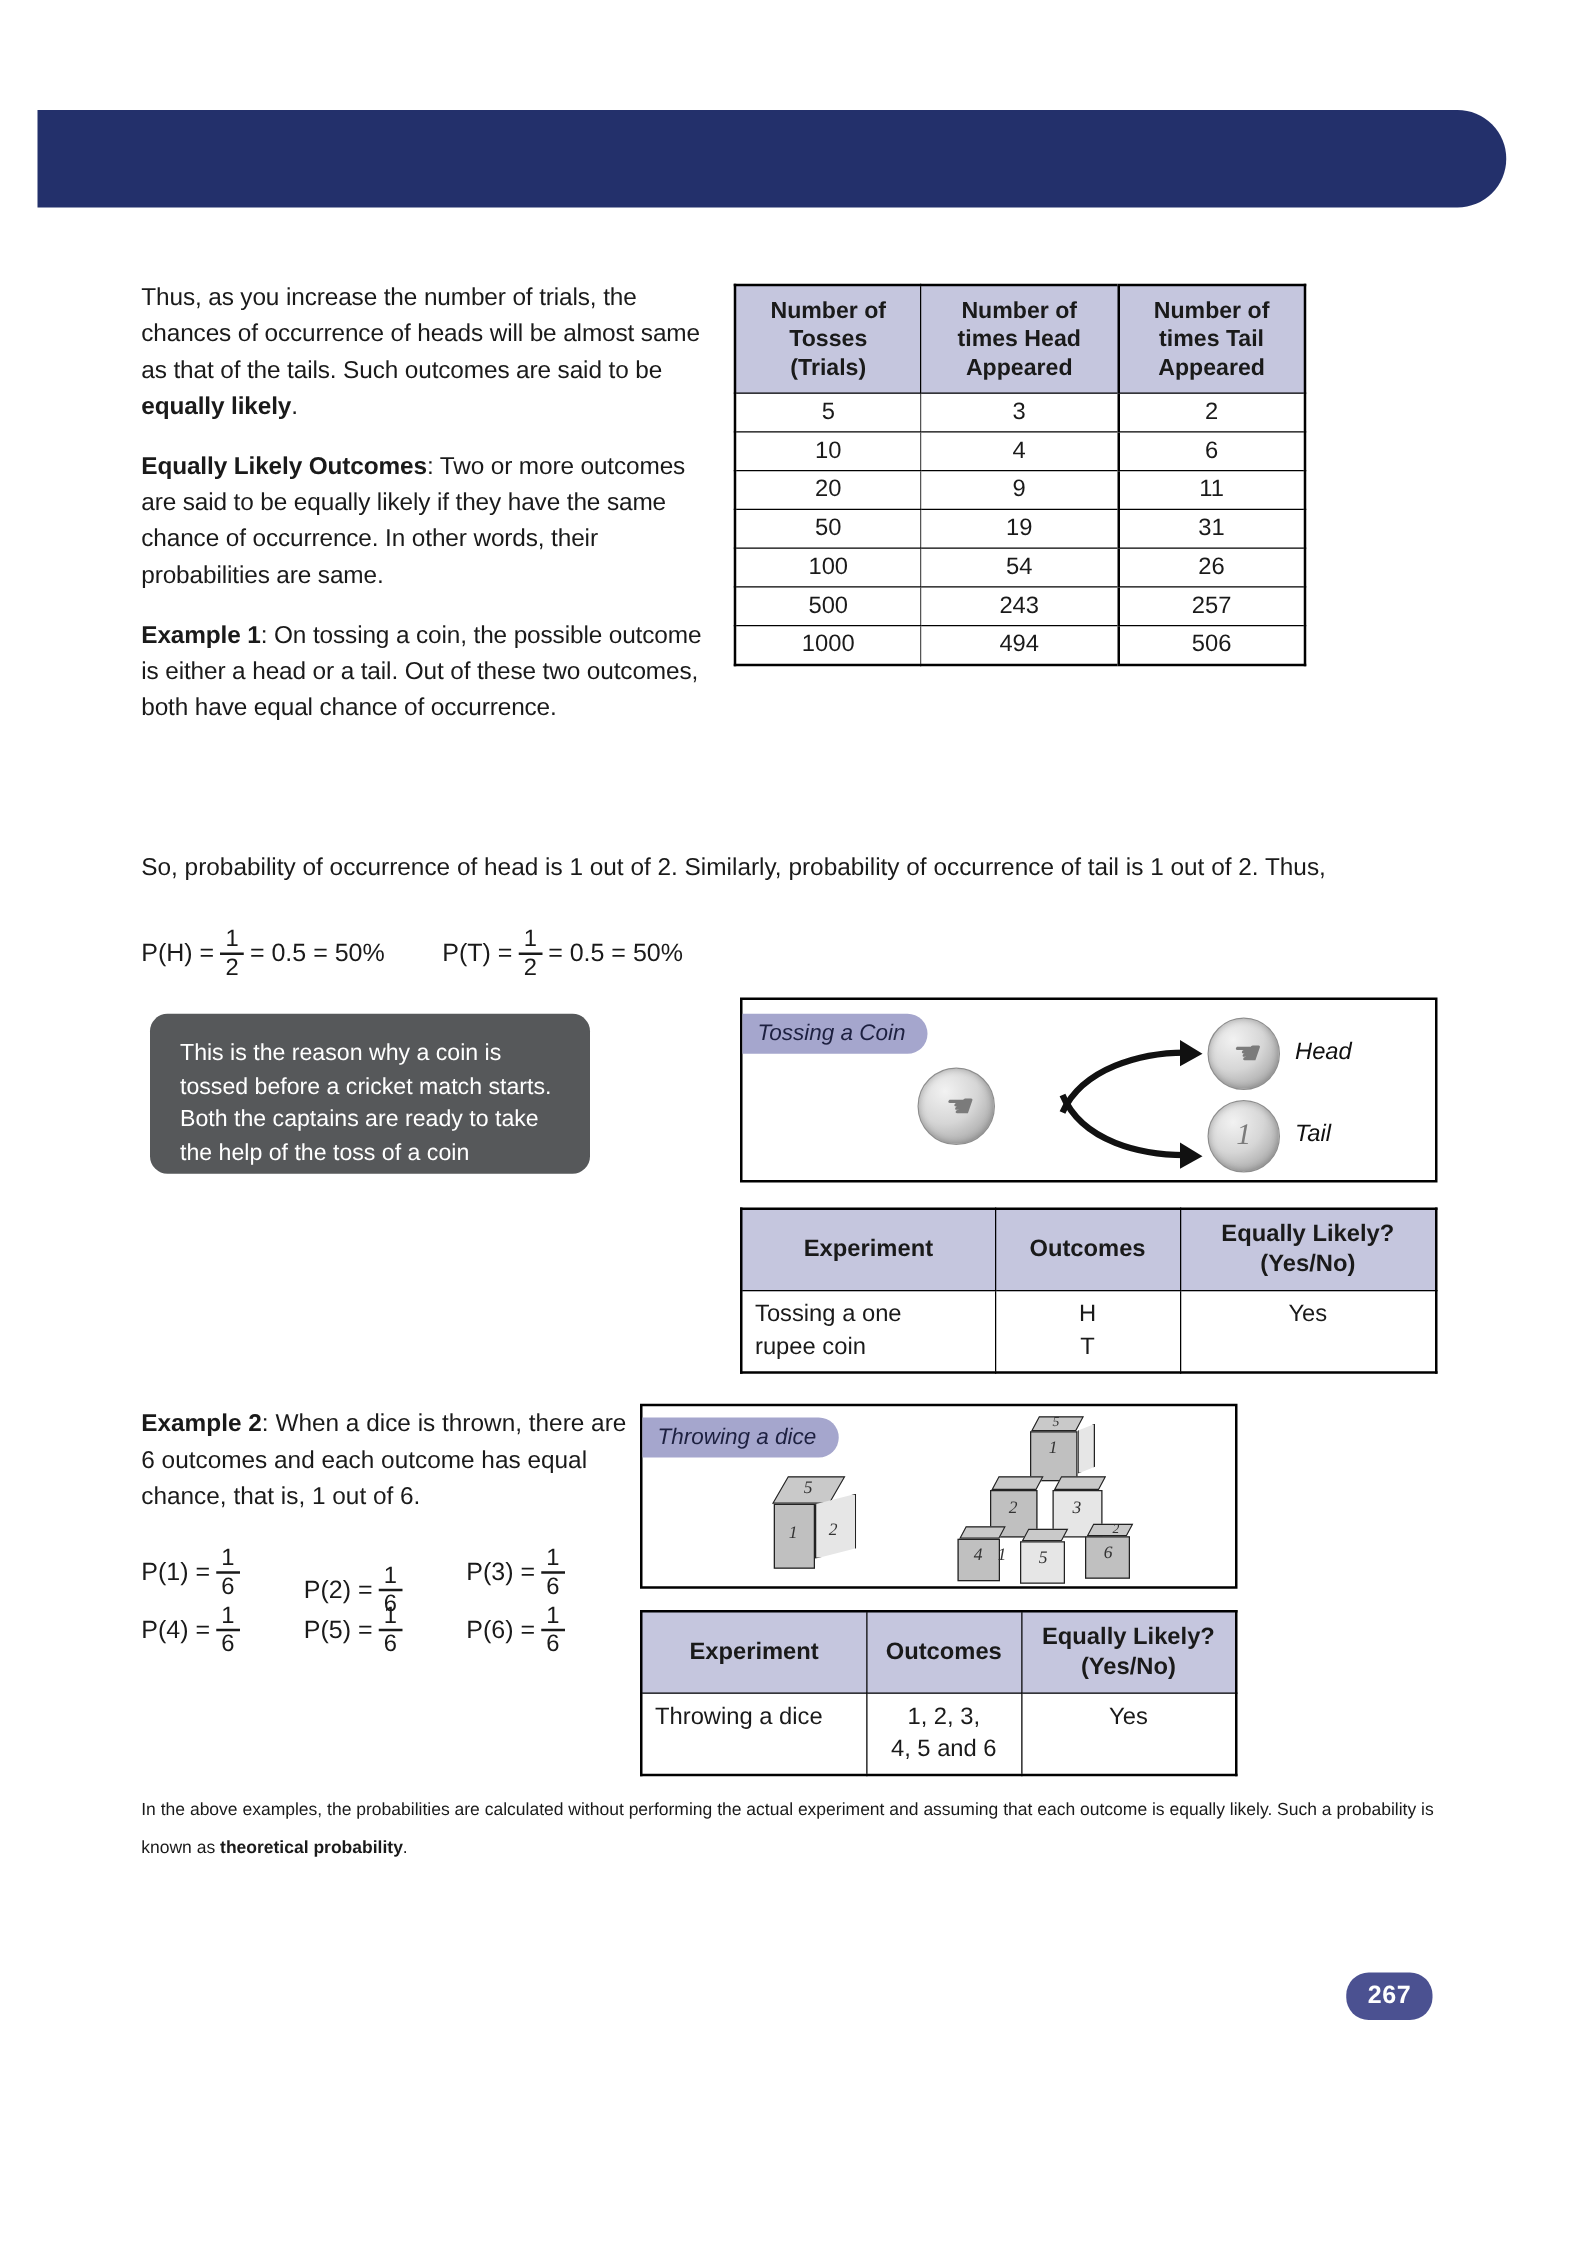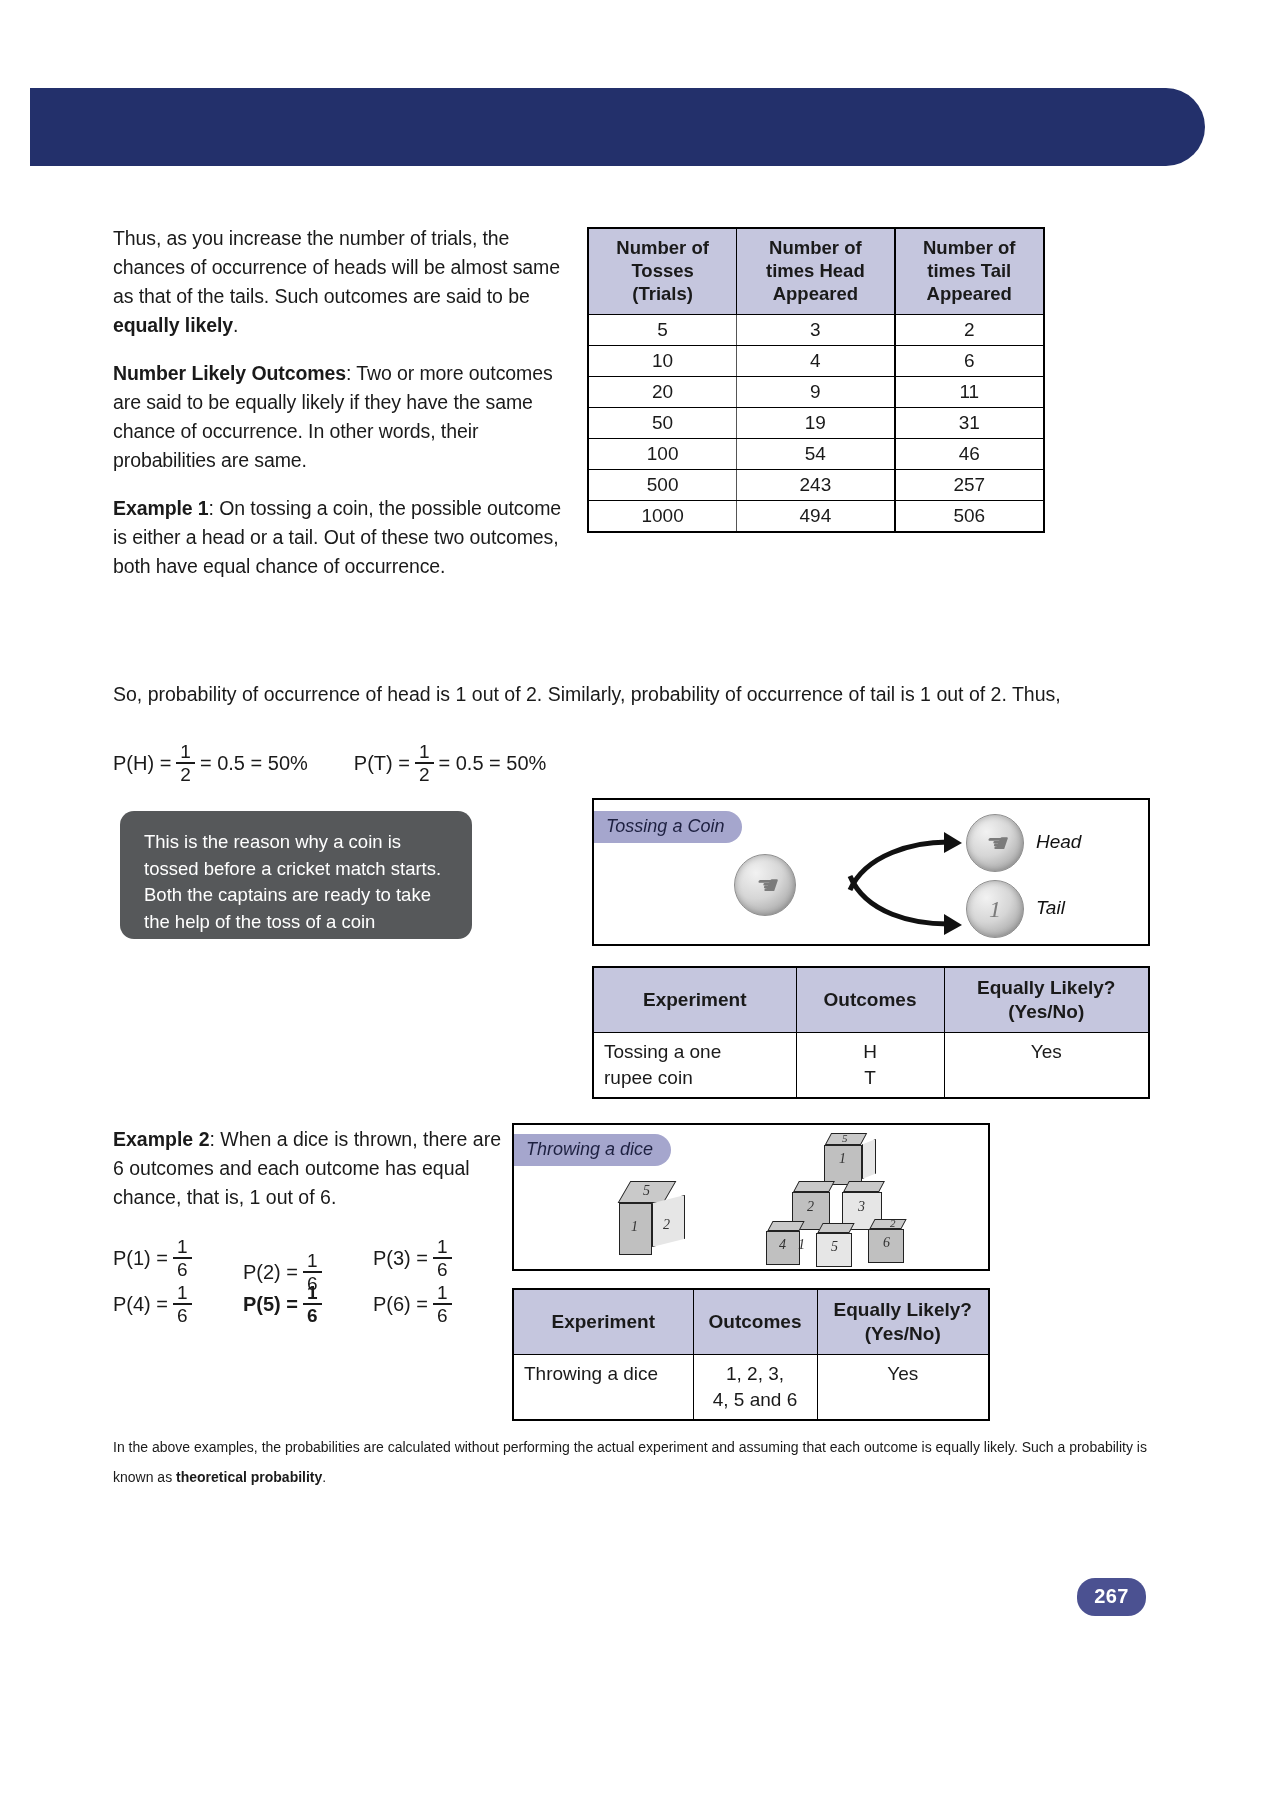--- a/index.html
+++ b/index.html
@@ -184,21 +184,21 @@
 </head>
 <body>
 
 <div class="page">
 
   <div class="header-bar"></div>
 
   <div class="col-left">
     <p class="body"><span>Thus, as you increase the number of trials, the chances of occurrence of heads will be almost same as that of the tails. Such outcomes are said to be </span><b>equally likely</b><span>.</span></p>
 
-    <p class="body"><b>Number Likely Outcomes</b><span>: Two or more outcomes are said to be equally likely if they have the same chance of occurrence. In other words, their probabilities are same.</span></p>
+    <p class="body"><b>Equally Likely Outcomes</b><span>: Two or more outcomes are said to be equally likely if they have the same chance of occurrence. In other words, their probabilities are same.</span></p>
 
     <p class="body"><b>Example 1</b><span>: On tossing a coin, the possible outcome is either a head or a tail. Out of these two outcomes, both have equal chance of occurrence.</span></p>
   </div>
 
   <table class="tosses-table">
     <thead>
       <tr>
         <th>
           <span>Number of</span><br>
           <span>Tosses</span><br>
@@ -233,21 +233,21 @@
           <td>11</td>
         </tr>
       <tr>
           <td>50</td>
           <td>19</td>
           <td>31</td>
         </tr>
       <tr>
           <td>100</td>
           <td>54</td>
-          <td>46</td>
+          <td>26</td>
         </tr>
       <tr>
           <td>500</td>
           <td>243</td>
           <td>257</td>
         </tr>
       <tr>
           <td>1000</td>
           <td>494</td>
           <td>506</td>
@@ -366,21 +366,21 @@
 
   <div class="formula-row" style="top:1283px;">
     <span class="fterm" style="width:130px;">
       <span>P(4) =</span>
       <span class="frac">
         <span class="num">1</span>
         <span class="bar"></span>
         <span class="den">6</span>
       </span>
     </span>
-    <span class="fterm" style="width:130px;font-weight:bold;">
+    <span class="fterm" style="width:130px;">
       <span>P(5) =</span>
       <span class="frac">
         <span class="num">1</span>
         <span class="bar"></span>
         <span class="den">6</span>
       </span>
     </span>
     <span class="fterm">
       <span>P(6) =</span>
       <span class="frac">

